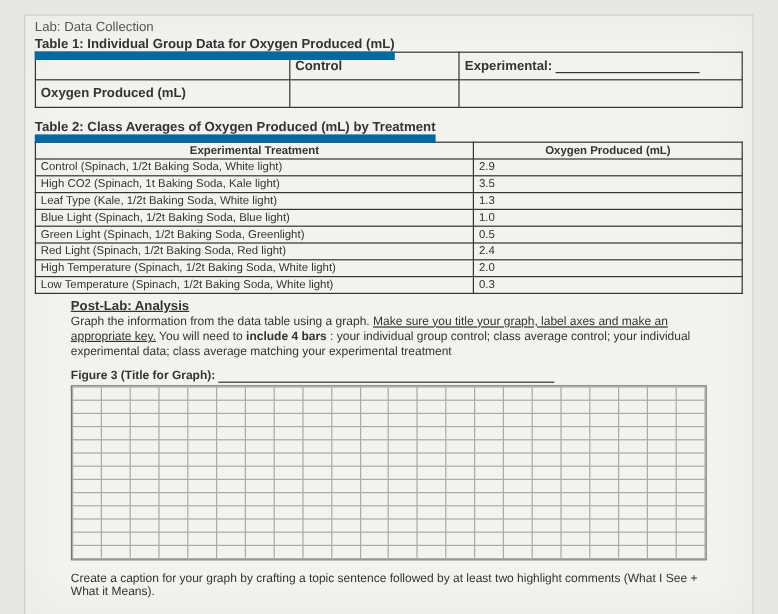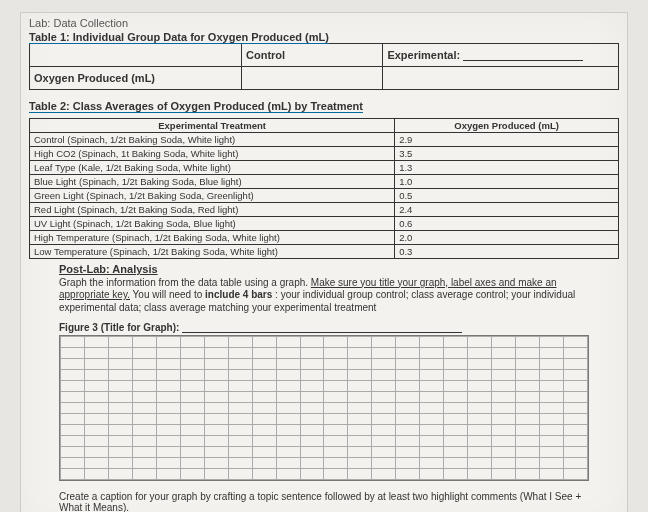--- a/index.html
+++ b/index.html
@@ -11,21 +11,21 @@
     color: #333;
   }
   .page {
     background: #f4f2ee;
     padding: 4px 8px 12px 8px;
     border: 1px solid #ccc;
     box-shadow: inset 0 0 40px rgba(0,0,0,0.04);
   }
   .lab-title { font-weight: normal; font-size: 11px; color:#555; }
   .tbl-title { font-weight: bold; margin-top: 2px; font-size: 11px; }
-  .underline { border-bottom: 1px solid #0369a1; }
+  .underline { border-bottom: 7px solid #0369a1; }
   table { border-collapse: collapse; width: 100%; }
   td, th { border: 1px solid #333; padding: 2px 4px; font-size: 10px; text-align: left; font-weight: normal; }
   .table1 th.ctrl, .table1 td { height: 18px; }
   .table1 .colA { width: 36%; }
   .table1 .colB { width: 24%; text-align: left; }
   .table1 .colC { width: 40%; }
   .table1 .hdr { font-weight: bold; font-size: 11px; }
   .table1 .explabel { font-weight: bold; font-size: 11px; }
   .blank-line { display:inline-block; border-bottom:1px solid #333; width:120px; height:10px; vertical-align:middle; }
 
@@ -83,42 +83,38 @@
   <tbody>
         <tr class="hdrrow">
     <th class="colL">Experimental Treatment</th>
     <th class="colR">Oxygen Produced (mL)</th>
   </tr>
   <tr>
           <td>Control (Spinach, 1/2t Baking Soda, White light)</td>
           <td>2.9</td>
         </tr>
   <tr>
-          <td>High CO2 (Spinach, 1t Baking Soda, White light)</td>
+          <td>High CO2 (Spinach, 1t Baking Soda, Kale light)</td>
           <td>3.5</td>
         </tr>
   <tr>
           <td>Leaf Type (Kale, 1/2t Baking Soda, White light)</td>
           <td>1.3</td>
         </tr>
   <tr>
           <td>Blue Light (Spinach, 1/2t Baking Soda, Blue light)</td>
           <td>1.0</td>
         </tr>
   <tr>
           <td>Green Light (Spinach, 1/2t Baking Soda, Greenlight)</td>
           <td>0.5</td>
         </tr>
   <tr>
           <td>Red Light (Spinach, 1/2t Baking Soda, Red light)</td>
           <td>2.4</td>
-        </tr>
-  <tr>
-          <td>UV Light (Spinach, 1/2t Baking Soda, Blue light)</td>
-          <td>0.6</td>
         </tr>
   <tr>
           <td>High Temperature (Spinach, 1/2t Baking Soda, White light)</td>
           <td>2.0</td>
         </tr>
   <tr>
           <td>Low Temperature (Spinach, 1/2t Baking Soda, White light)</td>
           <td>0.3</td>
         </tr>
 </tbody>

